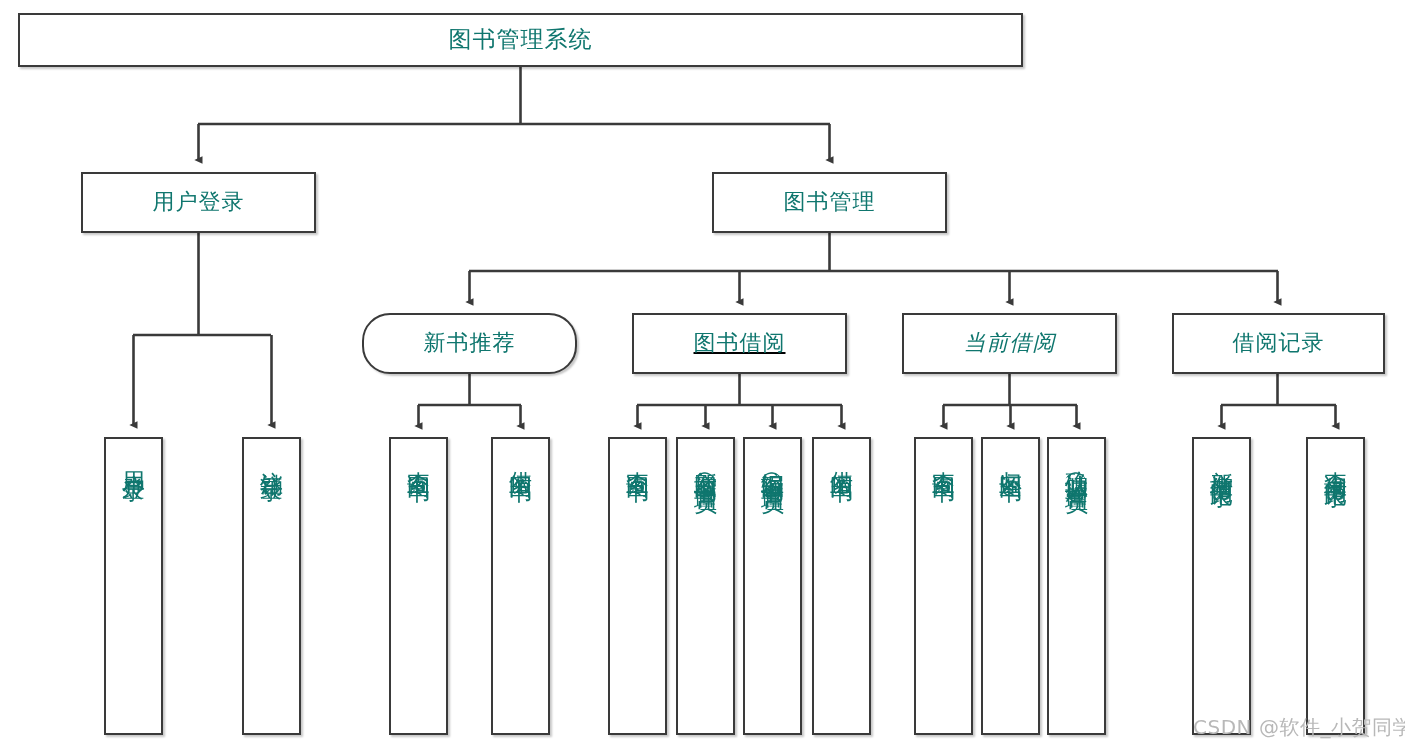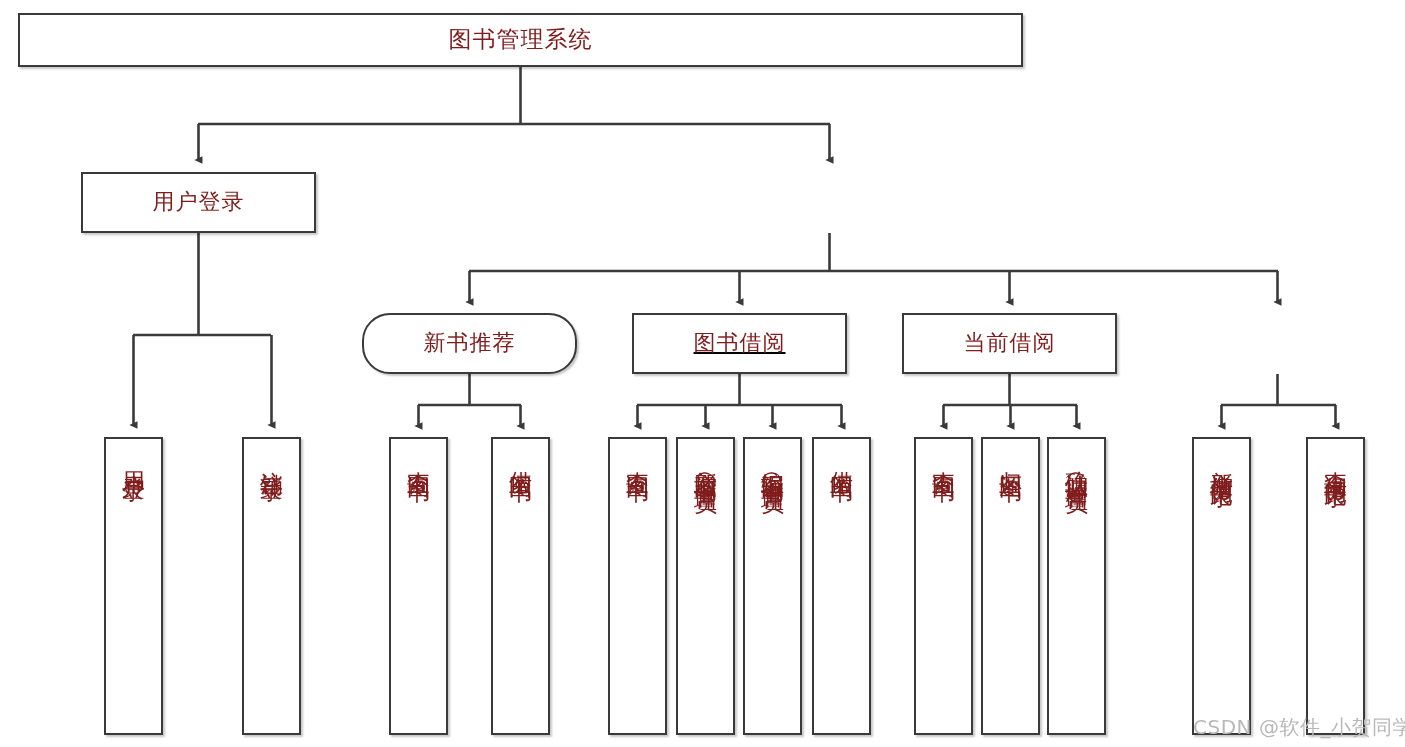--- a/index.html
+++ b/index.html
@@ -23,21 +23,21 @@
     position: absolute;
     box-sizing: border-box;
     background: #ffffff;
     border: 2.5px solid #3a3a3a;
     box-shadow: 2px 2px 2px rgba(0,0,0,0.22);
     display: flex;
     align-items: center;
     justify-content: center;
   }
   .node-label {
-    color: #7f1d1d;
+    color: #0f766e;
     font-size: 22px;
     line-height: 1.12;
     letter-spacing: 1px;
     white-space: nowrap;
     text-align: left;
   }
   .node-box.vertical {
     align-items: flex-start;
     justify-content: center;
     padding-top: 14px;
@@ -124,29 +124,35 @@
     </g>
   </svg>
 
   <div class="node-box root" style="left:18px; top:13px; width:1005px; height:54px;">
     <span class="node-label">图书管理系统</span>
   </div>
 
   <div class="node-box" style="left:81px; top:172px; width:235px; height:61px;">
     <span class="node-label">用户登录</span>
   </div>
+  <div class="node-box" style="left:712px; top:172px; width:235px; height:61px;">
+    <span class="node-label">图书管理</span>
+  </div>
 
   <div class="node-box" style="left:362px; top:313px; width:215px; height:61px;border-radius:28px;">
     <span class="node-label">新书推荐</span>
   </div>
   <div class="node-box" style="left:632px; top:313px; width:215px; height:61px;text-decoration:underline;">
     <span class="node-label">图书借阅</span>
   </div>
-  <div class="node-box" style="left:902px; top:313px; width:215px; height:61px;">
+  <div class="node-box" style="left:902px; top:313px; width:215px; height:61px;font-style:italic;">
     <span class="node-label">当前借阅</span>
+  </div>
+  <div class="node-box" style="left:1172px; top:313px; width:213px; height:61px;">
+    <span class="node-label">借阅记录</span>
   </div>
 
   <div class="node-box vertical" style="left:104px; top:437px; width:59px; height:298px;">
     <span class="node-label">用户登录</span>
   </div>
   <div class="node-box vertical" style="left:242px; top:437px; width:59px; height:298px;">
     <span class="node-label">注销登录</span>
   </div>
 
   <div class="node-box vertical" style="left:389px; top:437px; width:59px; height:298px;">

